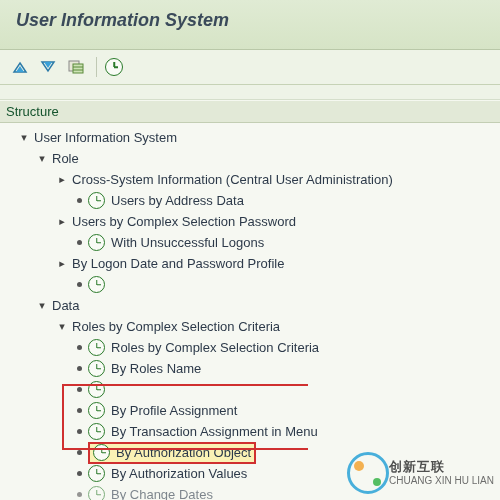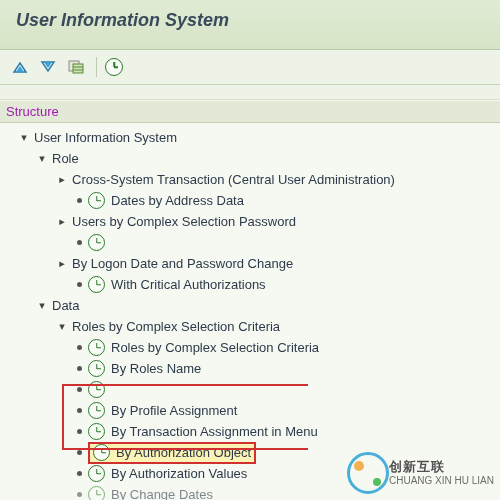--- a/index.html
+++ b/index.html
@@ -52,21 +52,21 @@
     height: 14px;
     background: #eef3e7;
     border-bottom: 1px solid #d5decb;
   }
   .structure-header {
     background: #e2e9d7;
     border-top: 1px solid #f5f8f0;
     border-bottom: 1px solid #c3ceb4;
     padding: 3px 6px;
     font-size: 13px;
-    color: #a21caf;
+    color: #14532d;
   }
   .tree {
     background: #f6f8f2;
     padding: 4px 0 0 0;
   }
   .row {
     display: flex;
     align-items: center;
     height: 21px;
     padding-left: 4px;
@@ -222,48 +222,48 @@
 
   <div class="row">
     <span class="ind i2"></span>
       <span class="exp">▾</span>
     <span class="label">Role</span>
   </div>
 
   <div class="row">
     <span class="ind i3"></span>
       <span class="exp">▸</span>
-    <span class="label">Cross-System Transaction (Central User Administration)</span>
-  </div>
-  <div class="row">
-    <span class="ind i4"></span>
-      <span class="bullet"></span>
-      <span class="clock"></span>
-    <span class="label">Dates by Address Data</span>
+    <span class="label">Cross-System Information (Central User Administration)</span>
+  </div>
+  <div class="row">
+    <span class="ind i4"></span>
+      <span class="bullet"></span>
+      <span class="clock"></span>
+    <span class="label">Users by Address Data</span>
   </div>
   <div class="row">
     <span class="ind i3"></span>
       <span class="exp">▸</span>
     <span class="label">Users by Complex Selection Password</span>
   </div>
   <div class="row">
     <span class="ind i4"></span>
       <span class="bullet"></span>
       <span class="clock"></span>
+    <span class="label">With Unsuccessful Logons</span>
   </div>
   <div class="row">
     <span class="ind i3"></span>
       <span class="exp">▸</span>
-    <span class="label">By Logon Date and Password Change</span>
-  </div>
-  <div class="row">
-    <span class="ind i4"></span>
-      <span class="bullet"></span>
-      <span class="clock"></span>
-    <span class="label">With Critical Authorizations</span>
+    <span class="label">By Logon Date and Password Profile</span>
+  </div>
+  <div class="row">
+    <span class="ind i4"></span>
+      <span class="bullet"></span>
+      <span class="clock"></span>
   </div>
 
   <div class="row">
     <span class="ind i2"></span>
       <span class="exp">▾</span>
     <span class="label">Data</span>
   </div>
   <div class="row">
     <span class="ind i3"></span>
       <span class="exp">▾</span>

